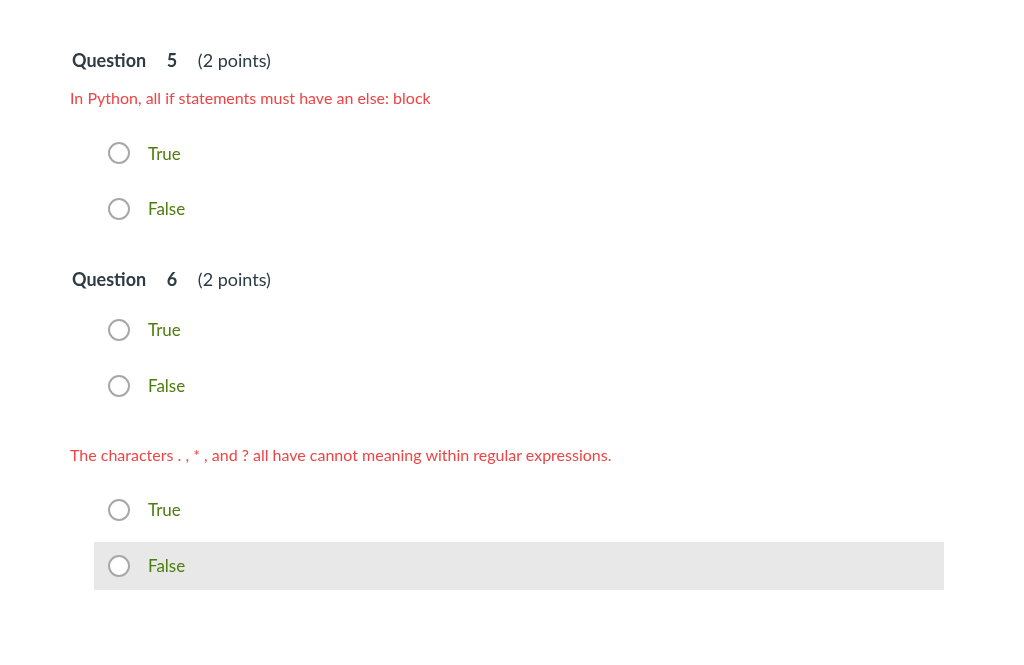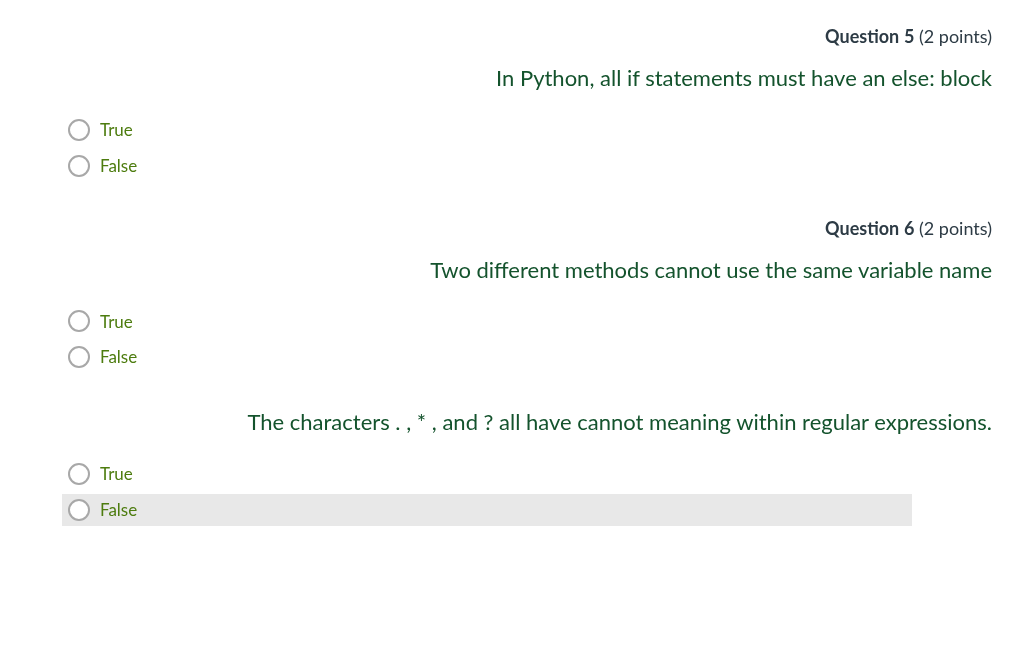--- a/index.html
+++ b/index.html
@@ -1,19 +1,18 @@
 <!DOCTYPE html>
 <html><head>
   <meta charset="utf-8">
   <style>
     * {
       box-sizing: border-box;
-      margin: 0;
+      margin: 8px;
       padding: 0;
-      text-align: right;
     }
     body {
       font-family: -apple-system, BlinkMacSystemFont, "Segoe UI", "Lato", "Helvetica Neue", Arial, sans-serif;
       background: #ffffff;
       color: #2d3b45;
       padding: 24px 32px;
       width: 1024px;
       font-size: 18px;
       line-height: 1.4;
     }
@@ -28,22 +27,22 @@
     .question-header .qword {
       font-weight: 700;
     }
     .question-header .qnum {
       font-weight: 700;
     }
     .question-header .qpoints {
       font-weight: 400;
     }
     .question-text {
-      font-size: 22px;
-      color: #14532d;
+      font-size: 16px;
+      color: #ef4444;
       margin-left: 14px;
       margin-bottom: 20px;
     }
     .options {
       margin-left: 30px;
     }
     .option-row {
       display: flex;
       align-items: center;
       padding: 4px 6px;
@@ -87,21 +86,20 @@
       <span class="option-label">False</span>
     </div>
   </div>
 </div>
 
 <div class="question-block">
   <div class="question-header">
     <span class="qword">Question</span>
     <span class="qnum">6</span><span class="qpoints"> (2 points)</span>
   </div>
-  <div class="question-text">Two different methods cannot use the same variable name</div>
   <div class="options">
     <div class="option-row">
       <span class="radio-circle"></span>
       <span class="option-label">True</span>
     </div>
     <div class="option-row">
       <span class="radio-circle"></span>
       <span class="option-label">False</span>
     </div>
   </div>

